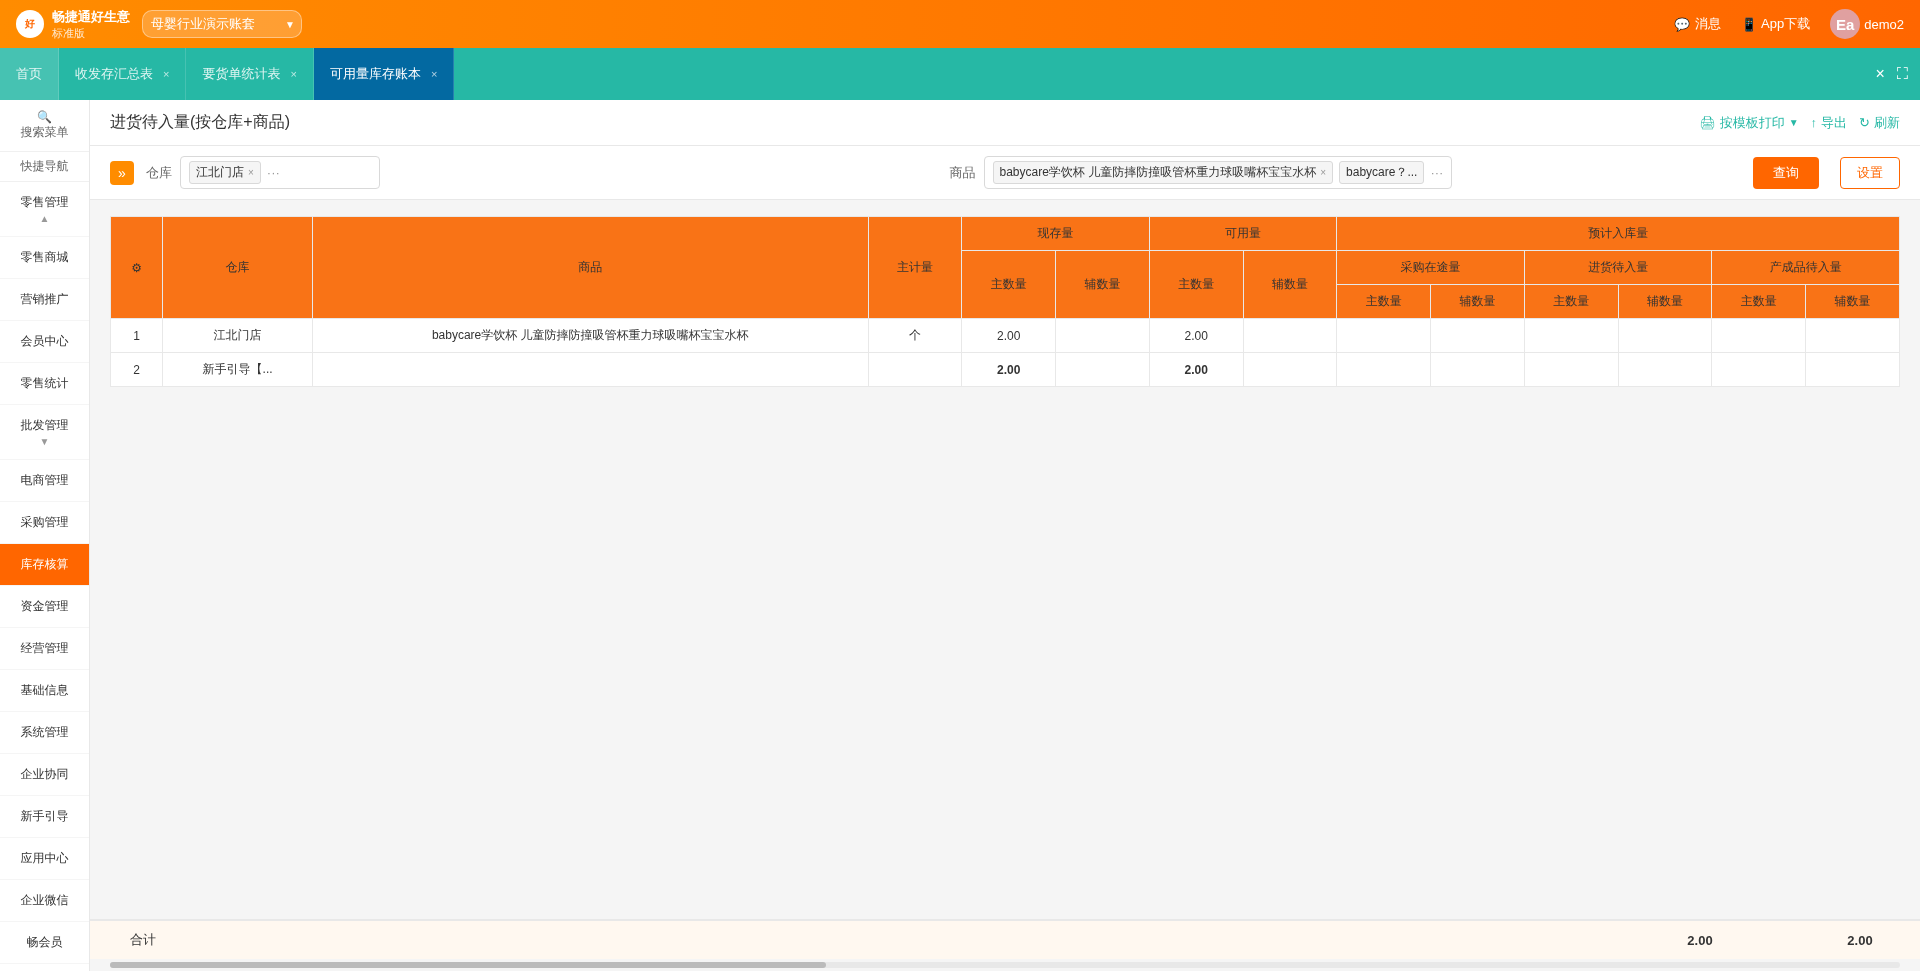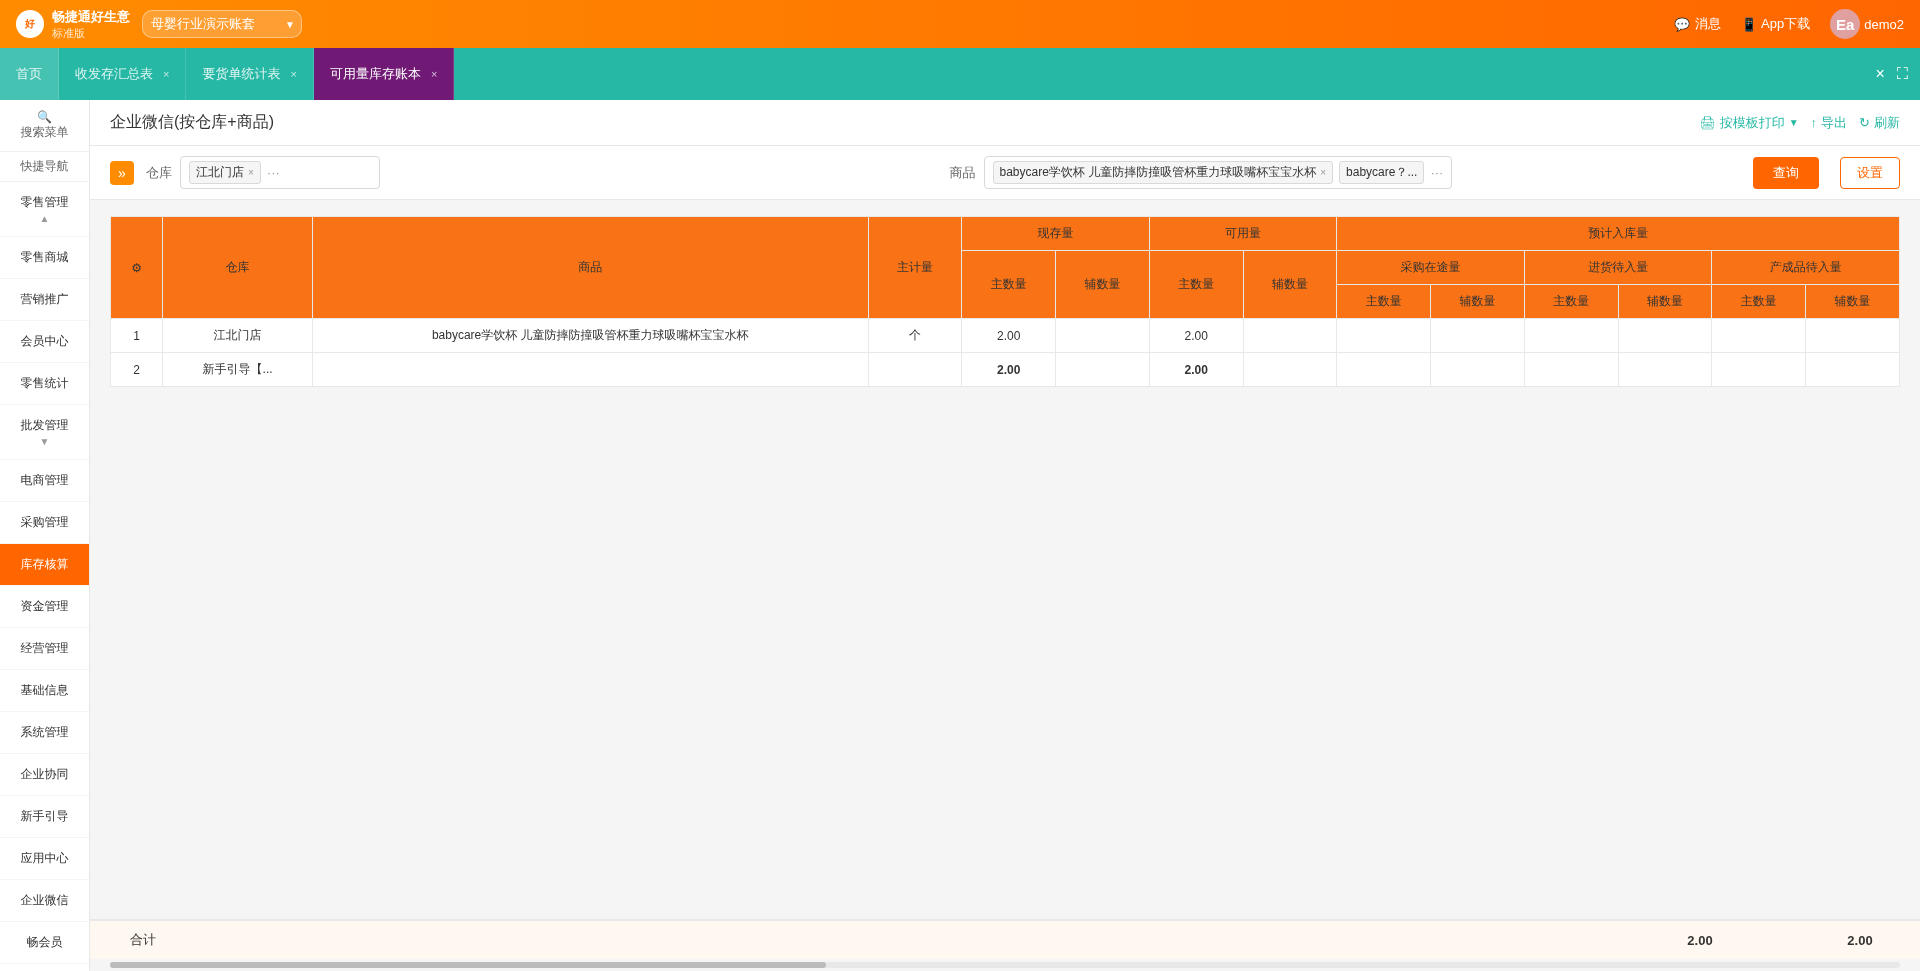--- a/index.html
+++ b/index.html
@@ -47,21 +47,21 @@
       display: flex;
       align-items: center;
       gap: 6px;
       cursor: pointer;
       color: rgba(255,255,255,0.85);
       font-size: 13px;
       border-right: 1px solid rgba(255,255,255,0.15);
       white-space: nowrap;
     }
     .tab-item:first-child { background: rgba(255,255,255,0.15); }
-    .tab-item.active { background: #701a75; color: white; }
+    .tab-item.active { background: #0369a1; color: white; }
     .tab-item .close-x { color: rgba(255,255,255,0.7); font-size: 11px; margin-left: 4px; }
     .tab-bar-end { margin-left: auto; display: flex; align-items: center; padding: 0 12px; gap: 12px; }
     .tab-bar-end span { color: white; cursor: pointer; font-size: 16px; }
 
     
     .main-layout { display: flex; flex: 1; overflow: hidden; }
 
     
     .sidebar {
       width: 90px;
@@ -386,21 +386,21 @@
       <span class="item-label">企业微信</span>
     </div>
     <div class="sidebar-item">
       <span class="item-label">畅会员</span>
     </div>
   </div>
 
   <div class="content-area">
 
     <div class="page-header">
-      <div class="page-title">企业微信(按仓库+商品)</div>
+      <div class="page-title">进货待入量(按仓库+商品)</div>
       <div class="header-actions">
         <div class="action-btn">
           <span>🖨</span>
           <span>按模板打印</span>
           <span style="color:#26b8a5;font-size:10px;">▼</span>
         </div>
         <div class="action-btn">
           <span style="color:#26b8a5;">↑</span>
           <span>导出</span>
         </div>

